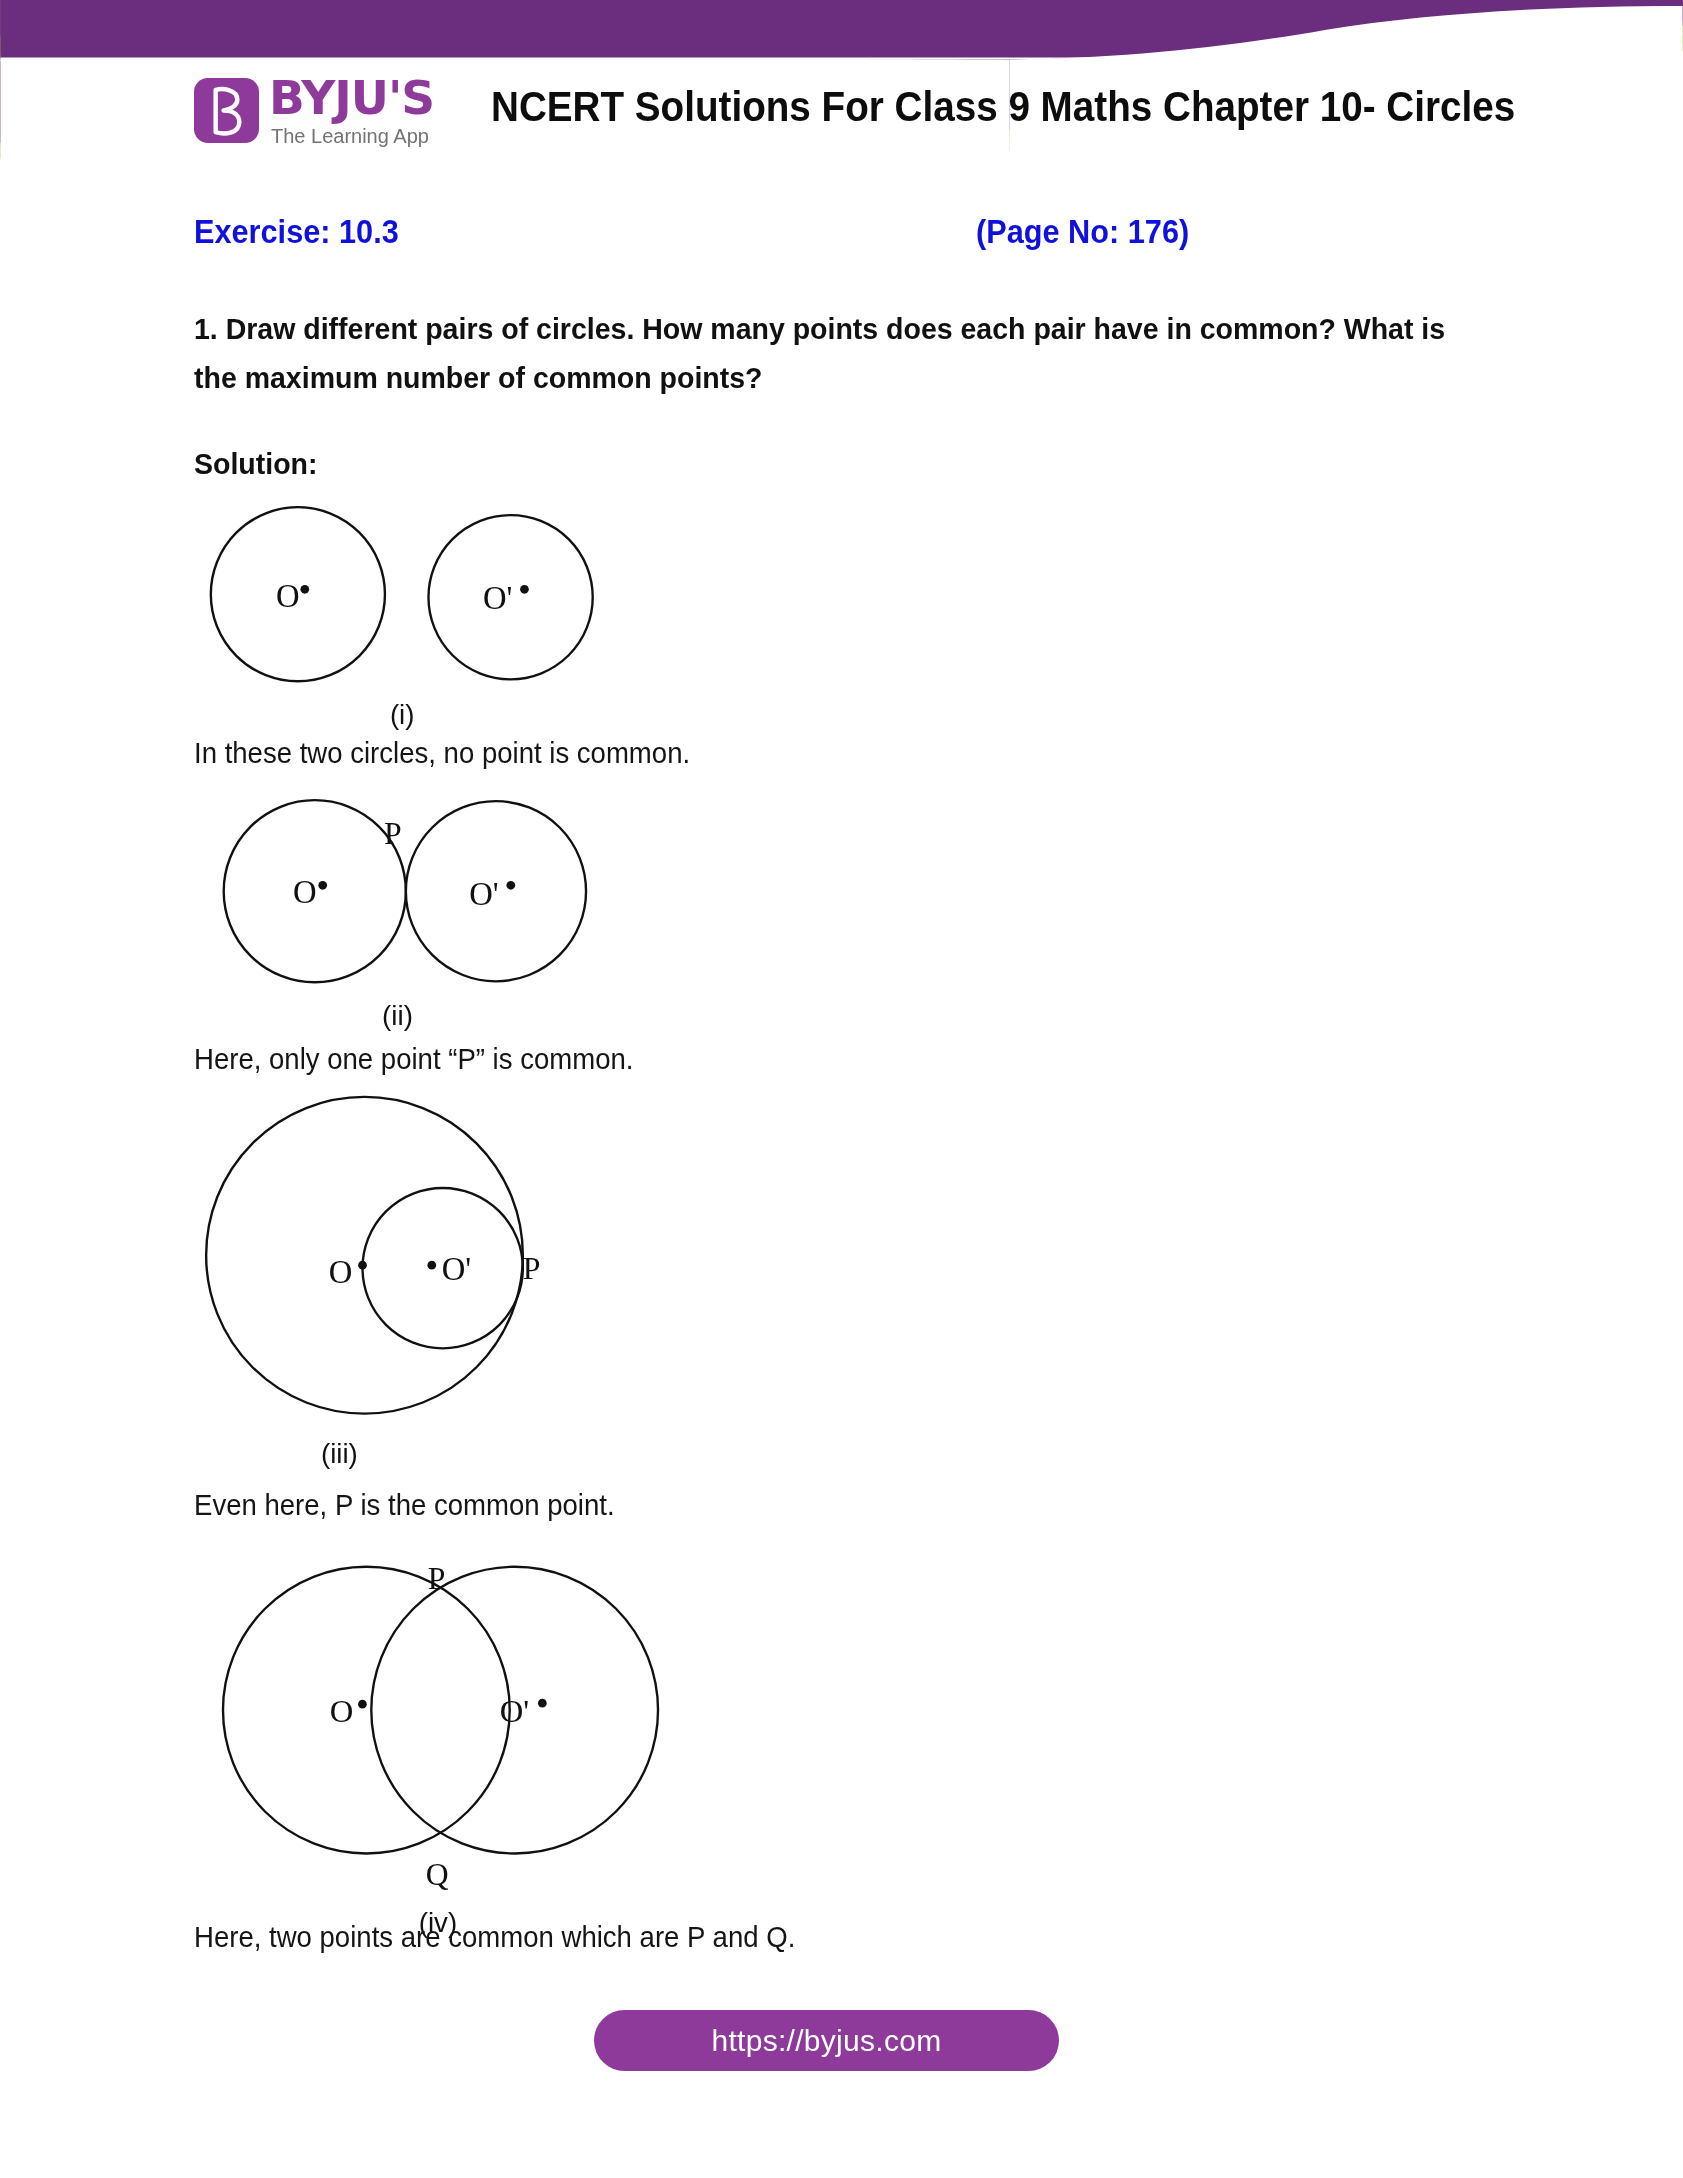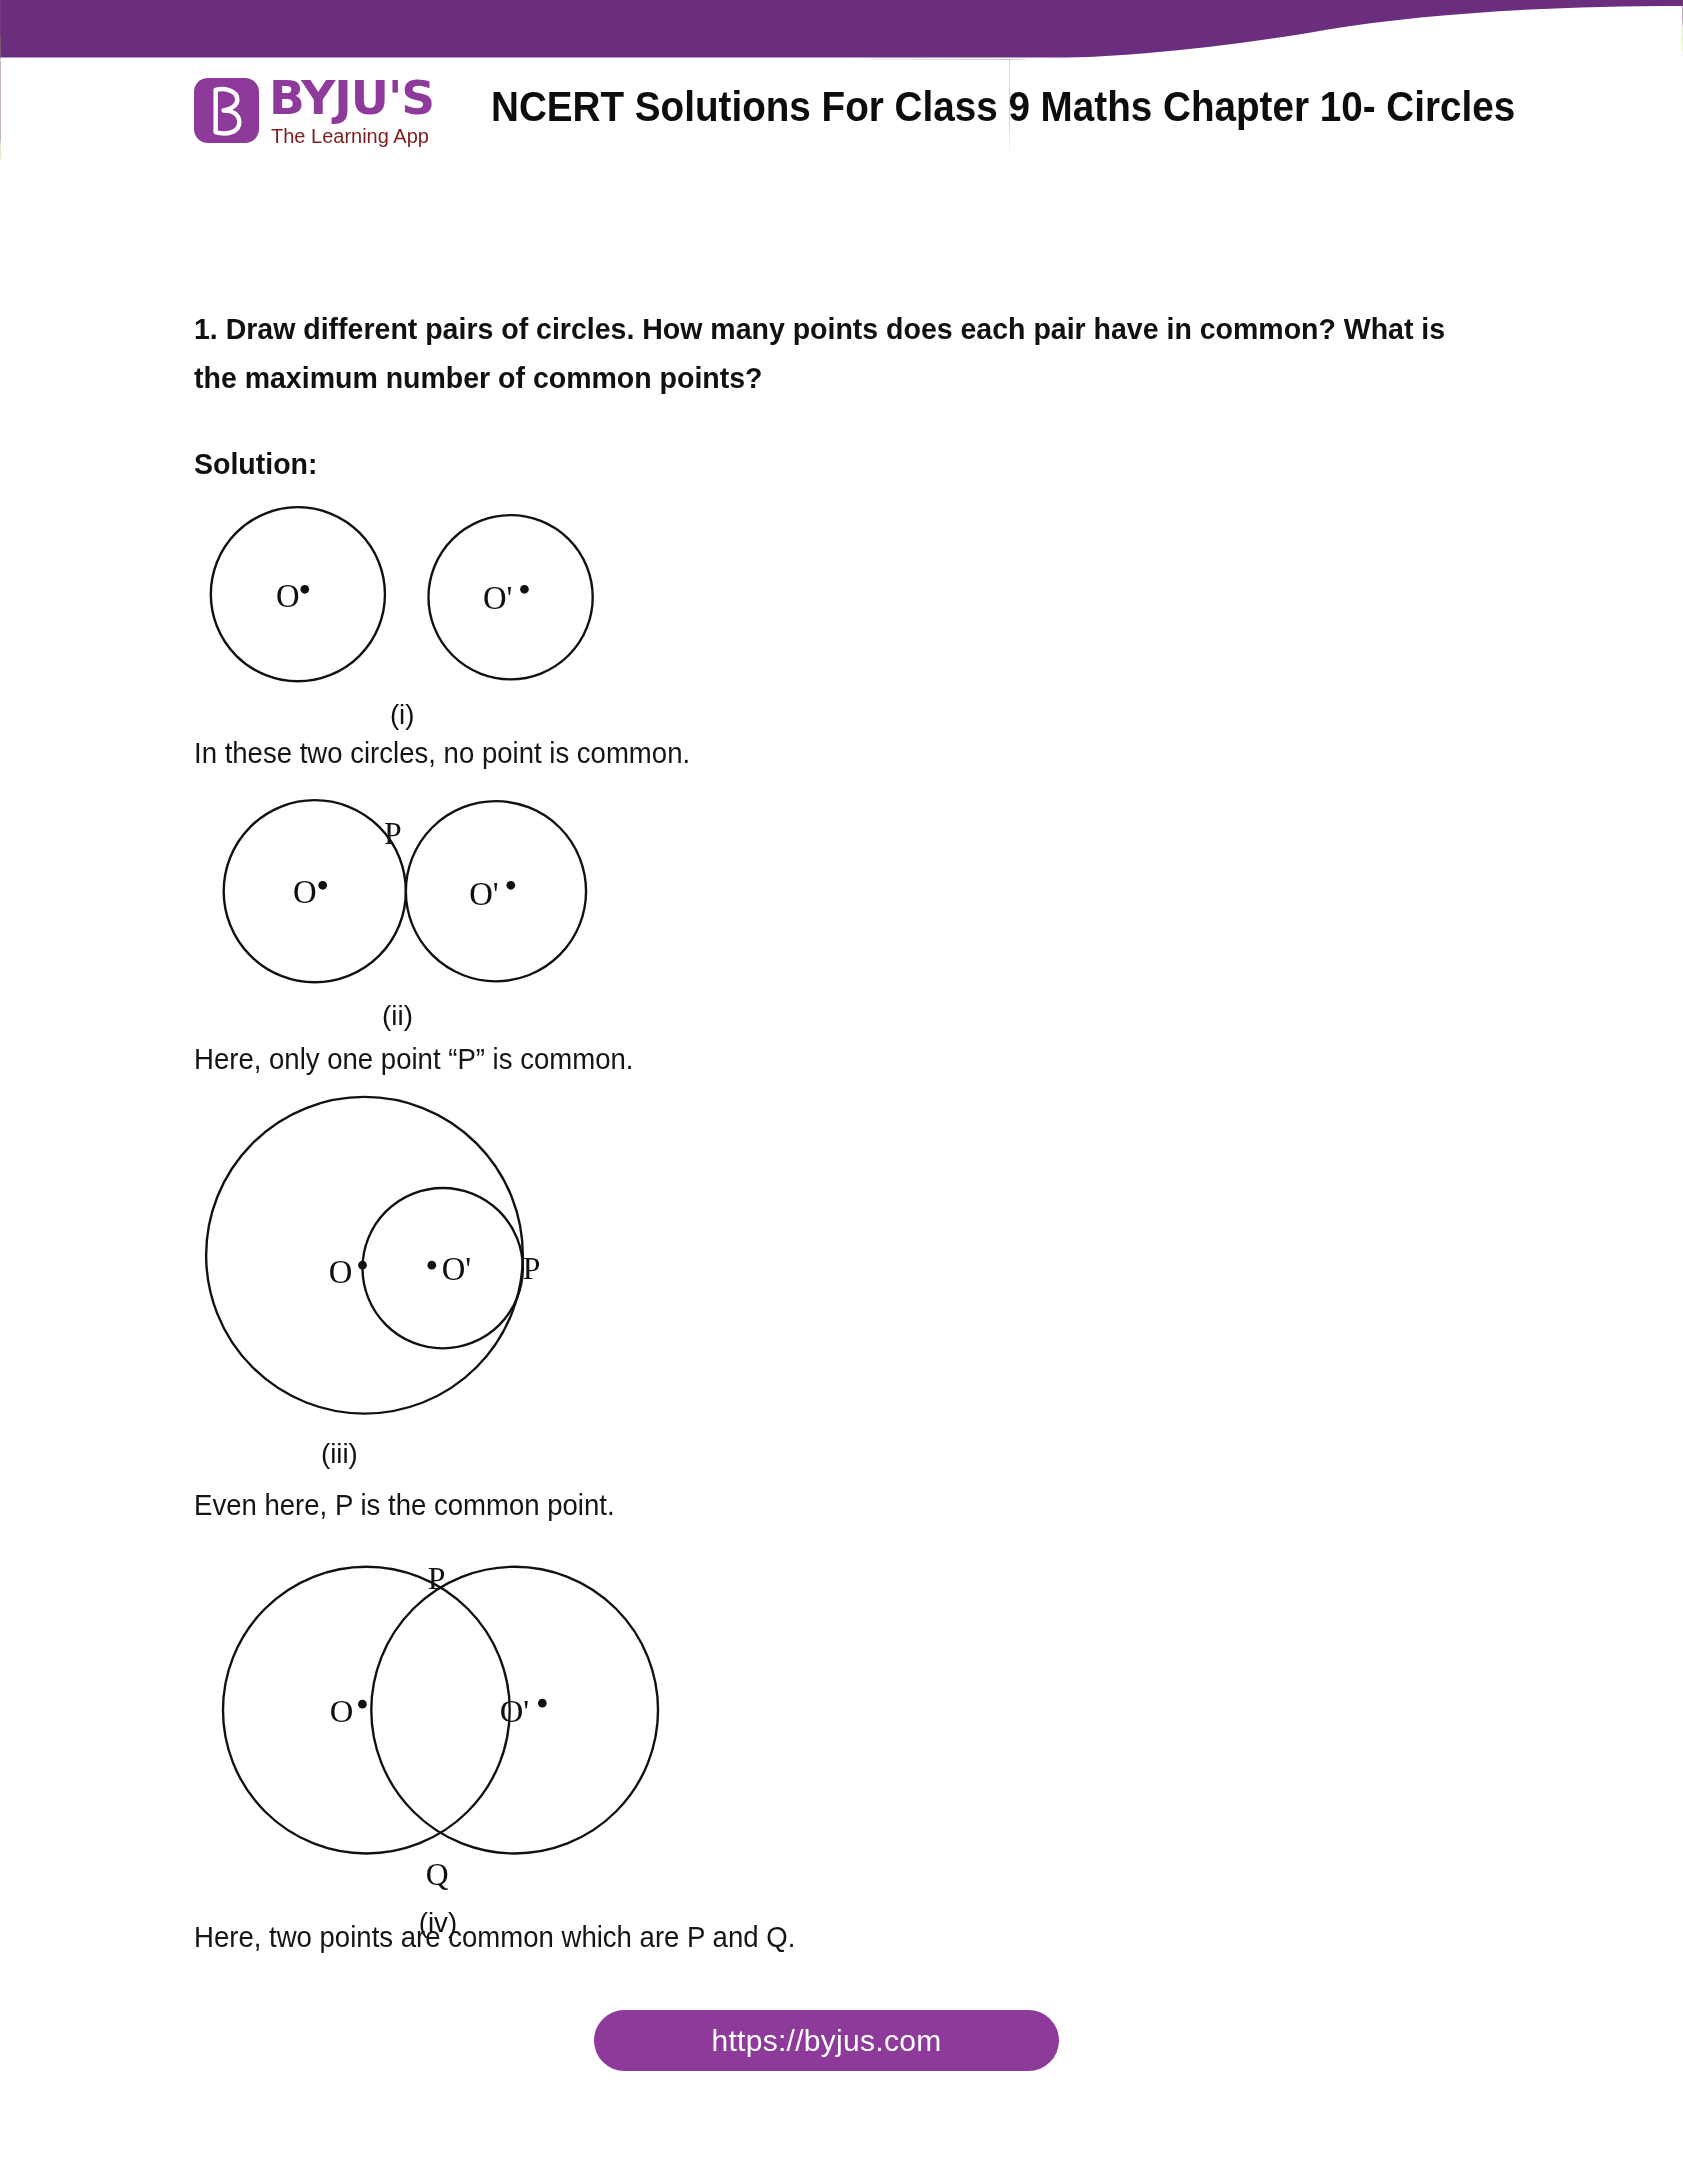--- a/index.html
+++ b/index.html
@@ -32,21 +32,21 @@
   }
   .logo-word{
     position:absolute;left:75px;top:-4px;
     font-family:"DejaVu Sans",sans-serif;
     font-size:47px;font-weight:bold;letter-spacing:-1px;
     color:#8E3A9B;line-height:1;
   }
   .logo-tag{
     position:absolute;left:77px;top:48px;
     font-family:"Liberation Sans",sans-serif;
-    font-size:20px;color:#7f1d1d;line-height:1;white-space:nowrap;
+    font-size:20px;color:#737373;line-height:1;white-space:nowrap;
   }
   
   .logo-clip{
     position:absolute;left:265px;top:-10px;width:30px;height:99px;background:#ffffff;
   }
 
   .doc-title{
     position:absolute;left:297px;top:4px;
     font-family:"Liberation Sans Narrow","Liberation Sans",sans-serif;
     font-size:42px;font-weight:bold;color:#0d0d0d;
@@ -139,20 +139,24 @@
         </svg>
       </div>
       <div class="logo-word">BYJU'S</div>
       <div class="logo-tag">The Learning App</div>
       <div class="logo-clip"></div>
     </div>
 
     <div class="doc-title">NCERT Solutions For Class 9 Maths Chapter 10- Circles</div>
   </div>
 
+  <div class="row-exercise">
+    <div class="ex-left">Exercise: 10.3</div>
+    <div class="ex-right">(Page No: 176)</div>
+  </div>
 
   <div class="question">1. Draw different pairs of circles. How many points does each pair have in common? What is the maximum number of common points?</div>
 
   <div class="solution-label">Solution:</div>
 
   <div class="fig fig1">
     <svg width="465" height="233" viewBox="0 0 470 235" xmlns="http://www.w3.org/2000/svg">
       <circle cx="105" cy="95" r="88" fill="none" stroke="#111" stroke-width="2.4"></circle>
       <circle cx="320" cy="98" r="83" fill="none" stroke="#111" stroke-width="2.4"></circle>
       <text x="83" y="108" font-family="Liberation Serif, serif" font-size="33" fill="#111">O</text>

